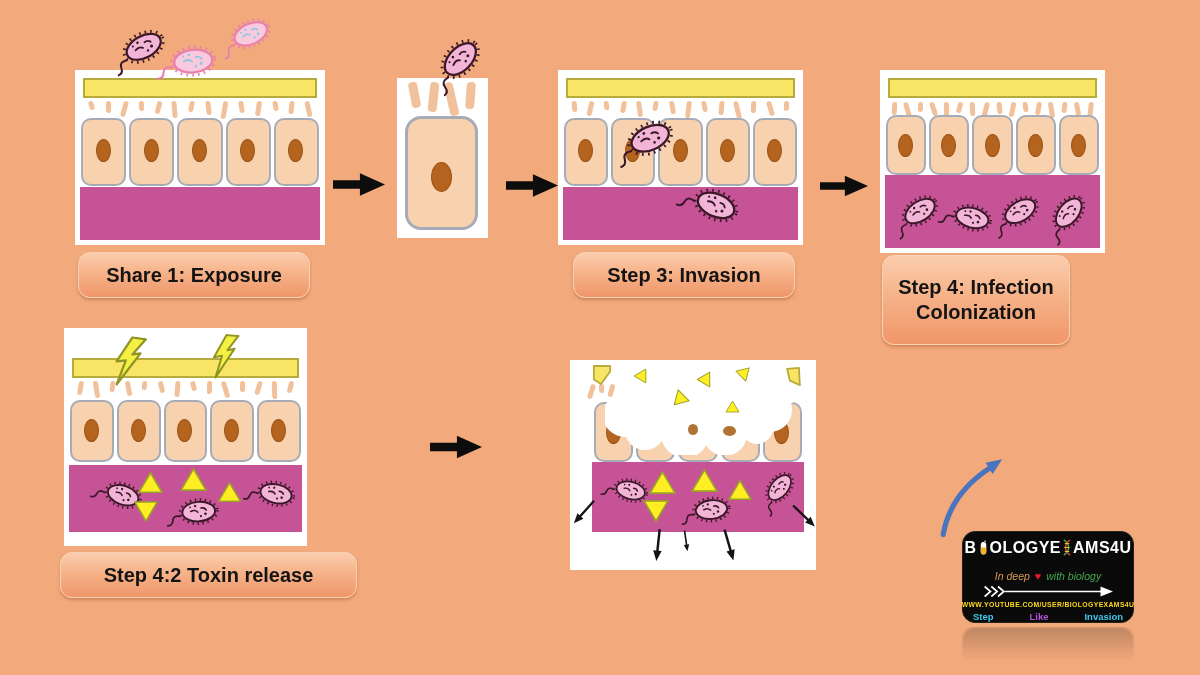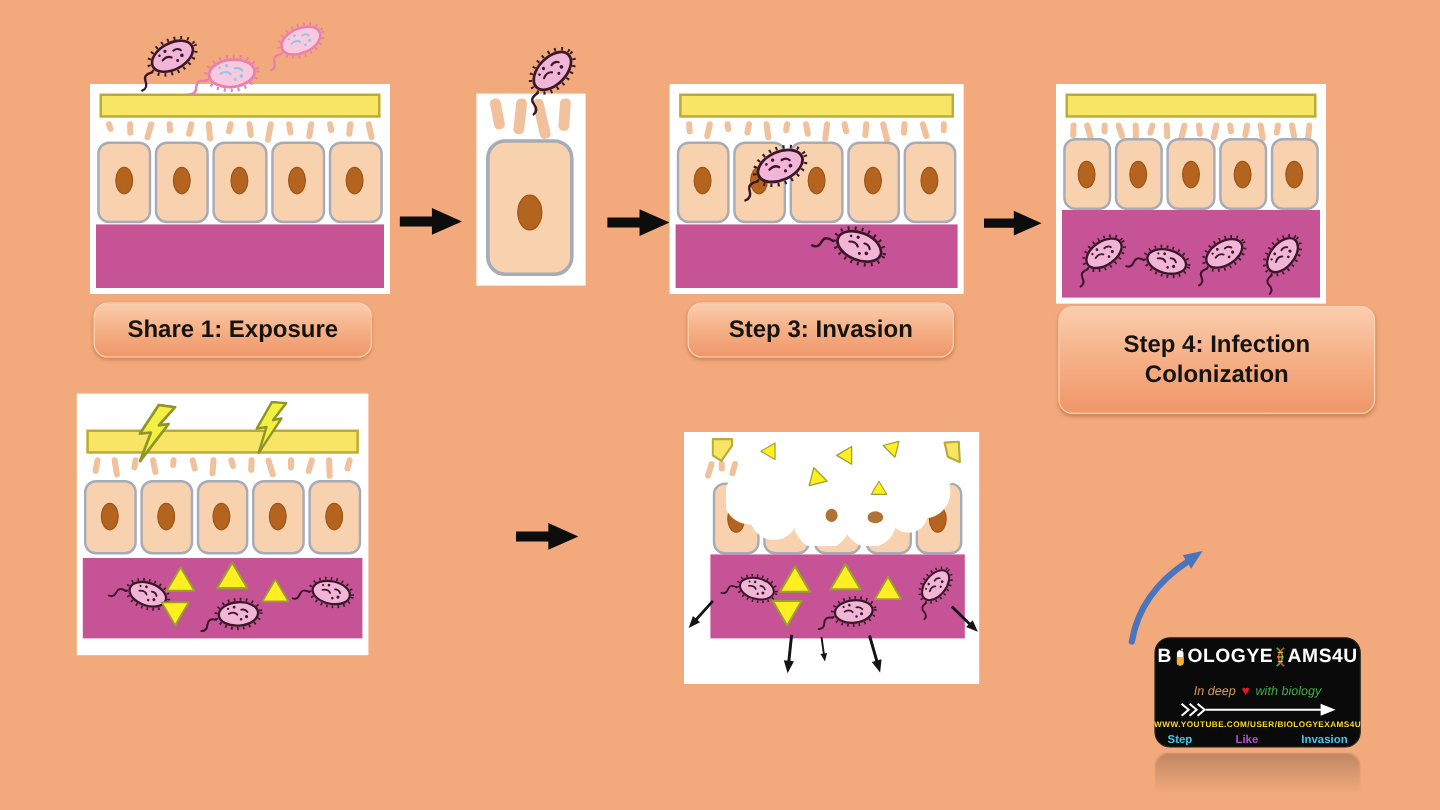--- a/index.html
+++ b/index.html
@@ -251,21 +251,21 @@
     <svg class="abs bact dark" viewBox="0 0 64 48" style="left:113px;top:126px;width:50px;height:38px;transform:rotate(-15deg)">
         <use href="#bact-shape"></use>
       </svg>
     <svg class="abs bact dark" viewBox="0 0 64 48" style="left:163px;top:128px;width:50px;height:38px;transform:rotate(-35deg)">
         <use href="#bact-shape"></use>
       </svg>
   </div>
 
   <div class="steplabel" style="left:78px;top:252px;width:232px;height:46px;">Share 1: Exposure</div>
   <div class="steplabel" style="left:573px;top:252px;width:222px;height:46px;">Step 3: Invasion</div>
-  <div class="steplabel" style="left:882px;top:255px;width:264px;height:90px;">Step 4: Infection
+  <div class="steplabel" style="left:882px;top:255px;width:188px;height:90px;">Step 4: Infection
 Colonization</div>
 
   <div class="panel" style="left:64px;top:328px;width:243px;height:218px;">
     <div class="ybar" style="top:30px;"></div>
     <svg class="abs" viewBox="0 0 30 46" style="left:48px;top:8px;width:34px;height:52px;transform:rotate(8deg)">
         <use href="#bolt-shape"></use>
       </svg>
     <svg class="abs" viewBox="0 0 30 46" style="left:146px;top:6px;width:30px;height:46px;transform:rotate(4deg)">
         <use href="#bolt-shape"></use>
       </svg>
@@ -436,20 +436,21 @@
   <svg class="abs" viewBox="0 0 12 36" style="left:680px;top:530px;width:12px;height:22px;transform:rotate(-8deg)">
       <use href="#arrow-down-shape"></use>
     </svg>
   <svg class="abs" viewBox="0 0 12 36" style="left:723px;top:528px;width:12px;height:34px;transform:rotate(-16deg)">
       <use href="#arrow-down-shape"></use>
     </svg>
   <svg class="abs" viewBox="0 0 12 36" style="left:798px;top:500px;width:12px;height:32px;transform:rotate(-46deg)">
       <use href="#arrow-down-shape"></use>
     </svg>
 
+  <div class="steplabel" style="left:60px;top:552px;width:297px;height:46px;">Step 4:2 Toxin release</div>
 
 
   <svg class="abs" viewBox="0 0 90 95" style="left:938px;top:452px;width:78px;height:88px;">
     <path d="M6,92 Q14,45 60,15" fill="none" stroke="#4a74bd" stroke-width="6" stroke-linecap="round"></path>
     <polygon points="74,5 63,22 55,9" fill="#4a74bd"></polygon>
   </svg>
 
   <div class="logo">
     <div class="brandrow">
       <span>B</span>

